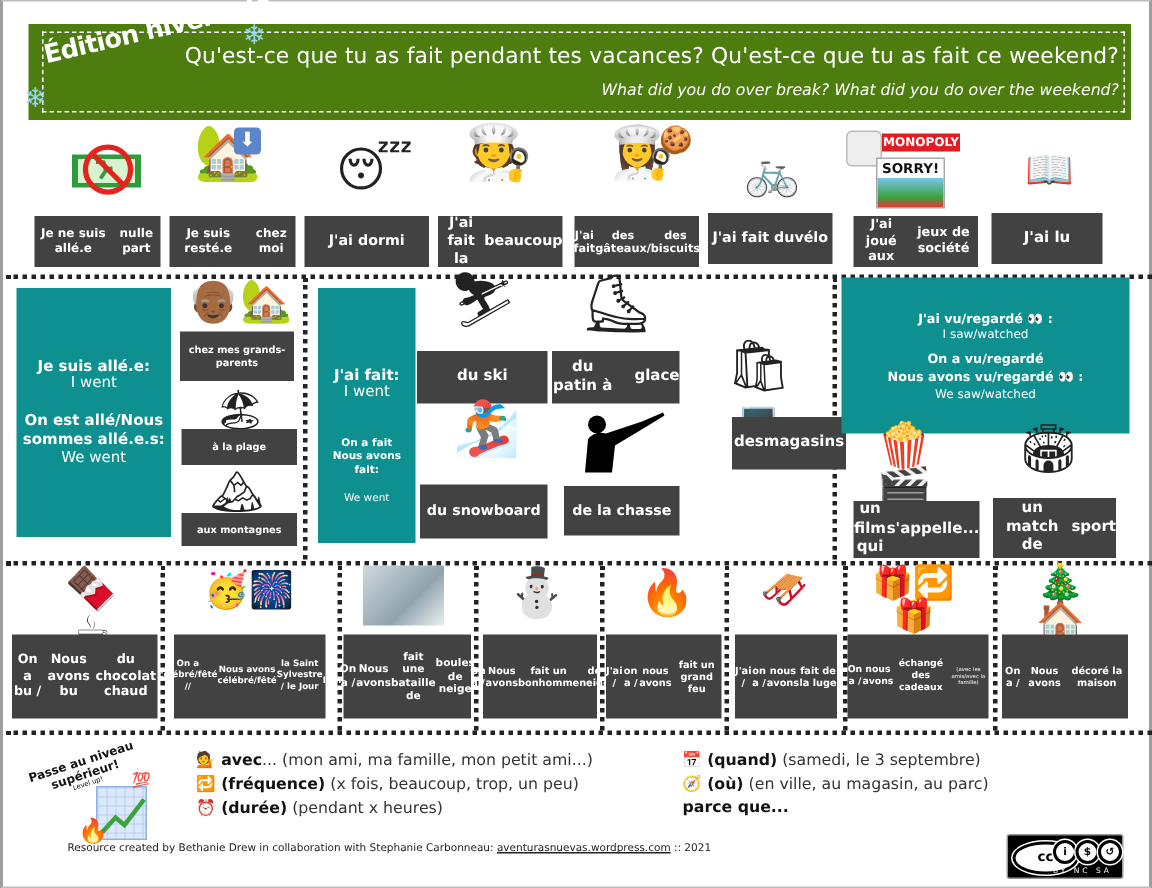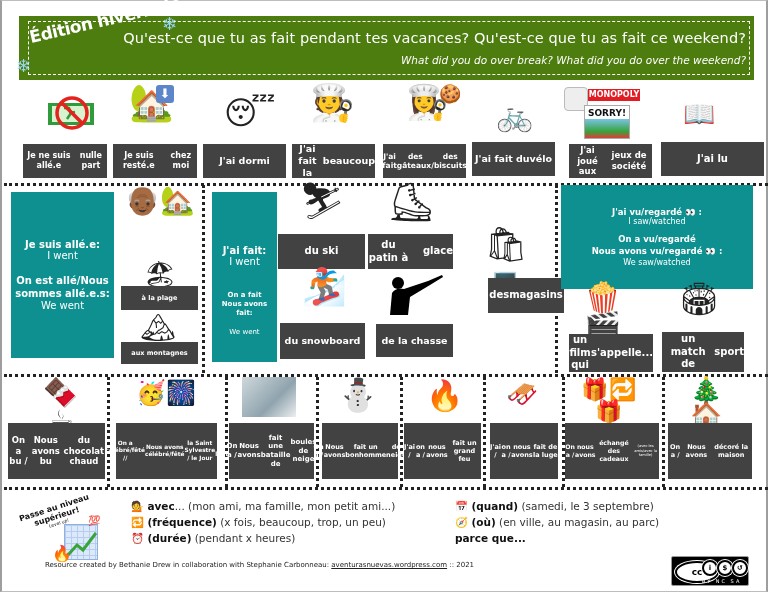--- a/index.html
+++ b/index.html
@@ -101,37 +101,38 @@
       <span>des biscuits</span>
     </div>
   <div class="lbl" style="left:470px;top:141px;width:83px;height:34px;font-size:9.5px;">
       <span>J'ai fait du</span>
       <span>vélo</span>
     </div>
   <div class="lbl" style="left:567px;top:143px;width:83px;height:34px;font-size:8.5px;">
       <span>J'ai joué aux</span>
       <span>jeux de société</span>
     </div>
-  <div class="lbl" style="left:659px;top:141px;width:103px;height:34px;font-size:10px;">
+  <div class="lbl" style="left:659px;top:141px;width:74px;height:34px;font-size:10px;">
       <span>J'ai lu</span>
     </div>
 
   <div class="hdot" style="left:2px;top:182px;width:764px;"></div>
   <div class="vdot" style="left:200px;top:184px;height:188px;"></div>
   <div class="vdot" style="left:553px;top:184px;height:188px;"></div>
   <div class="hdot" style="left:2px;top:373px;width:764px;"></div>
 
   <div class="teal" style="left:9px;top:191px;width:103px;height:166px;">
     <div class="b" style="font-size:10px;">Je suis allé.e:</div>
     <div style="font-size:10px;margin-bottom:14px;">I  went</div>
     <div class="b" style="font-size:10px;line-height:1.25;">On est allé/Nous sommes allé.e.s:</div>
     <div style="font-size:10px;">We went</div>
   </div>
 
   <div class="emoji" style="left:122px;top:186px;width:72px;height:40px;font-size:28px;">👴🏾🏡</div>
+  <div class="lbl" style="left:118px;top:220px;width:76px;height:33px;font-size:6.5px;">chez mes grands-parents</div>
   <div class="emoji" style="left:140px;top:260px;width:36px;height:36px;font-size:26px;">🏖</div>
   <div class="lbl" style="left:119px;top:285px;width:77px;height:24px;font-size:6.5px;">à la plage</div>
   <div class="emoji" style="left:132px;top:313px;width:48px;height:30px;font-size:28px;">🏔</div>
   <div class="lbl" style="left:119px;top:341px;width:77px;height:22px;font-size:6.5px;">aux montagnes</div>
 
   <div class="teal" style="left:210px;top:191px;width:65px;height:170px;">
     <div class="b" style="font-size:10px;margin-top:27px;">J'ai fait:</div>
     <div style="font-size:10px;margin-bottom:24px;">I  went</div>
     <div class="b" style="font-size:7px;line-height:1.3;padding:0 6px;">On a fait Nous avons fait:</div>
     <div style="font-size:7px;margin-top:10px;">We went</div>

